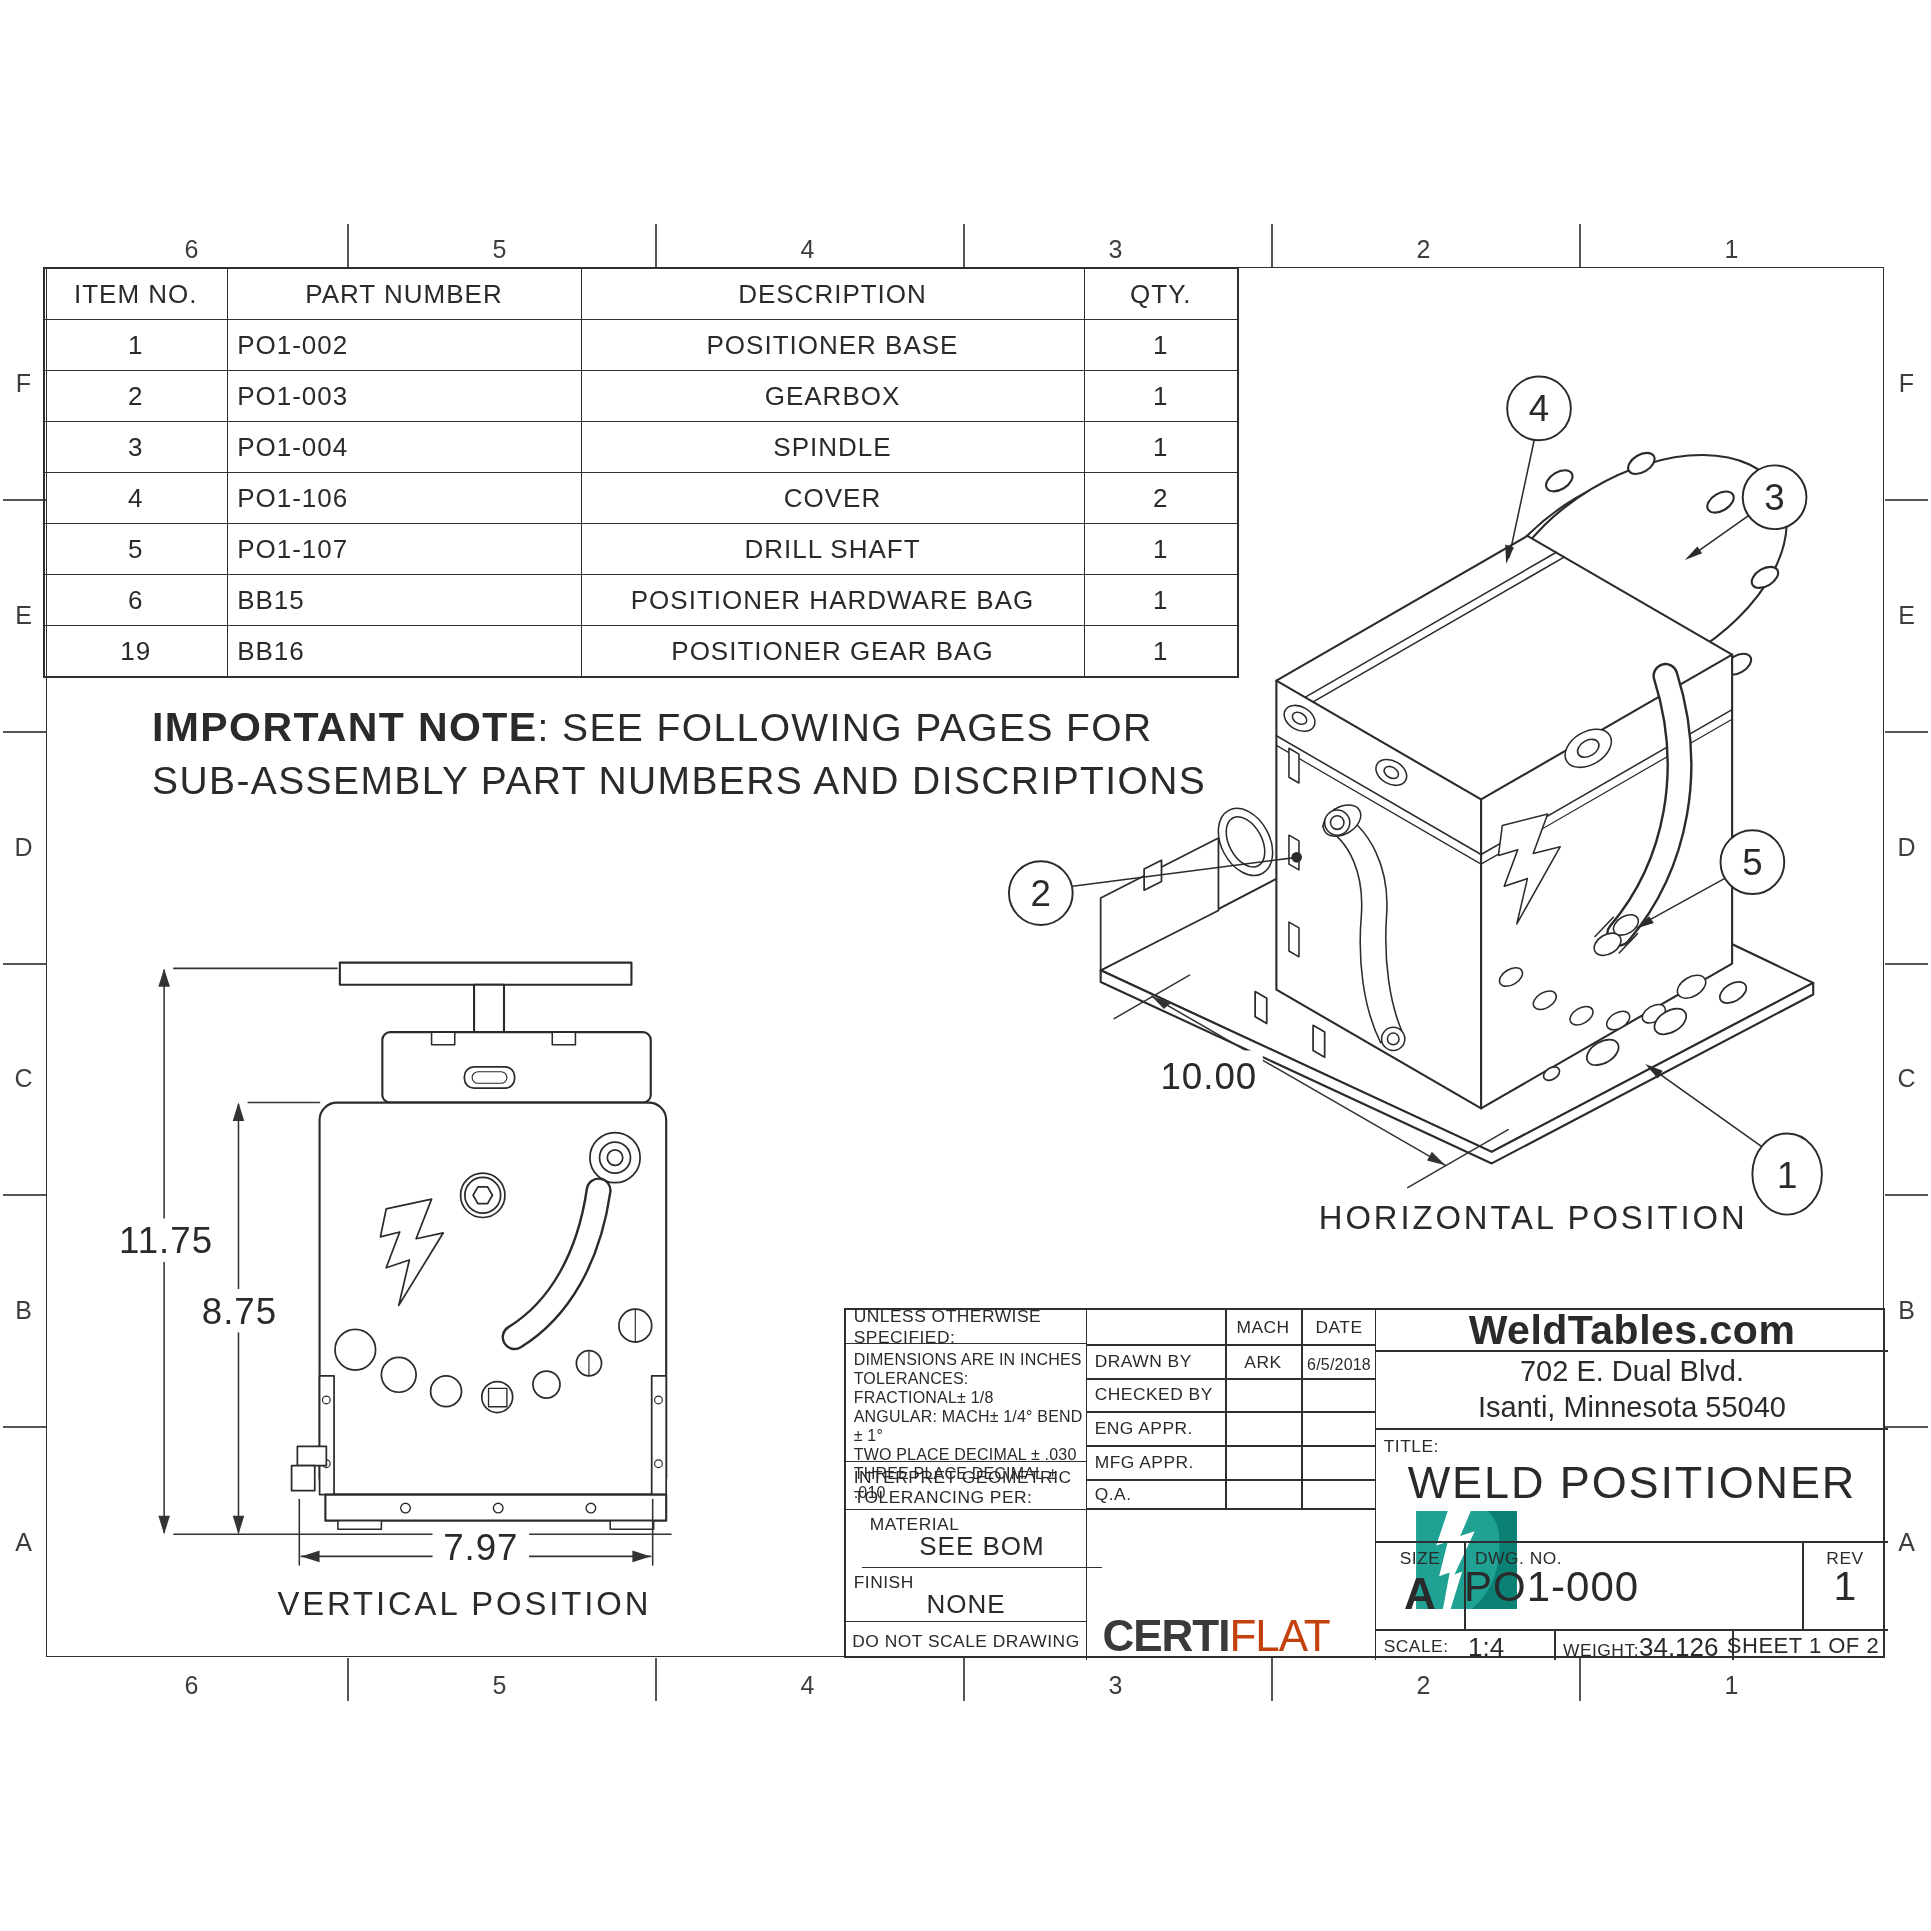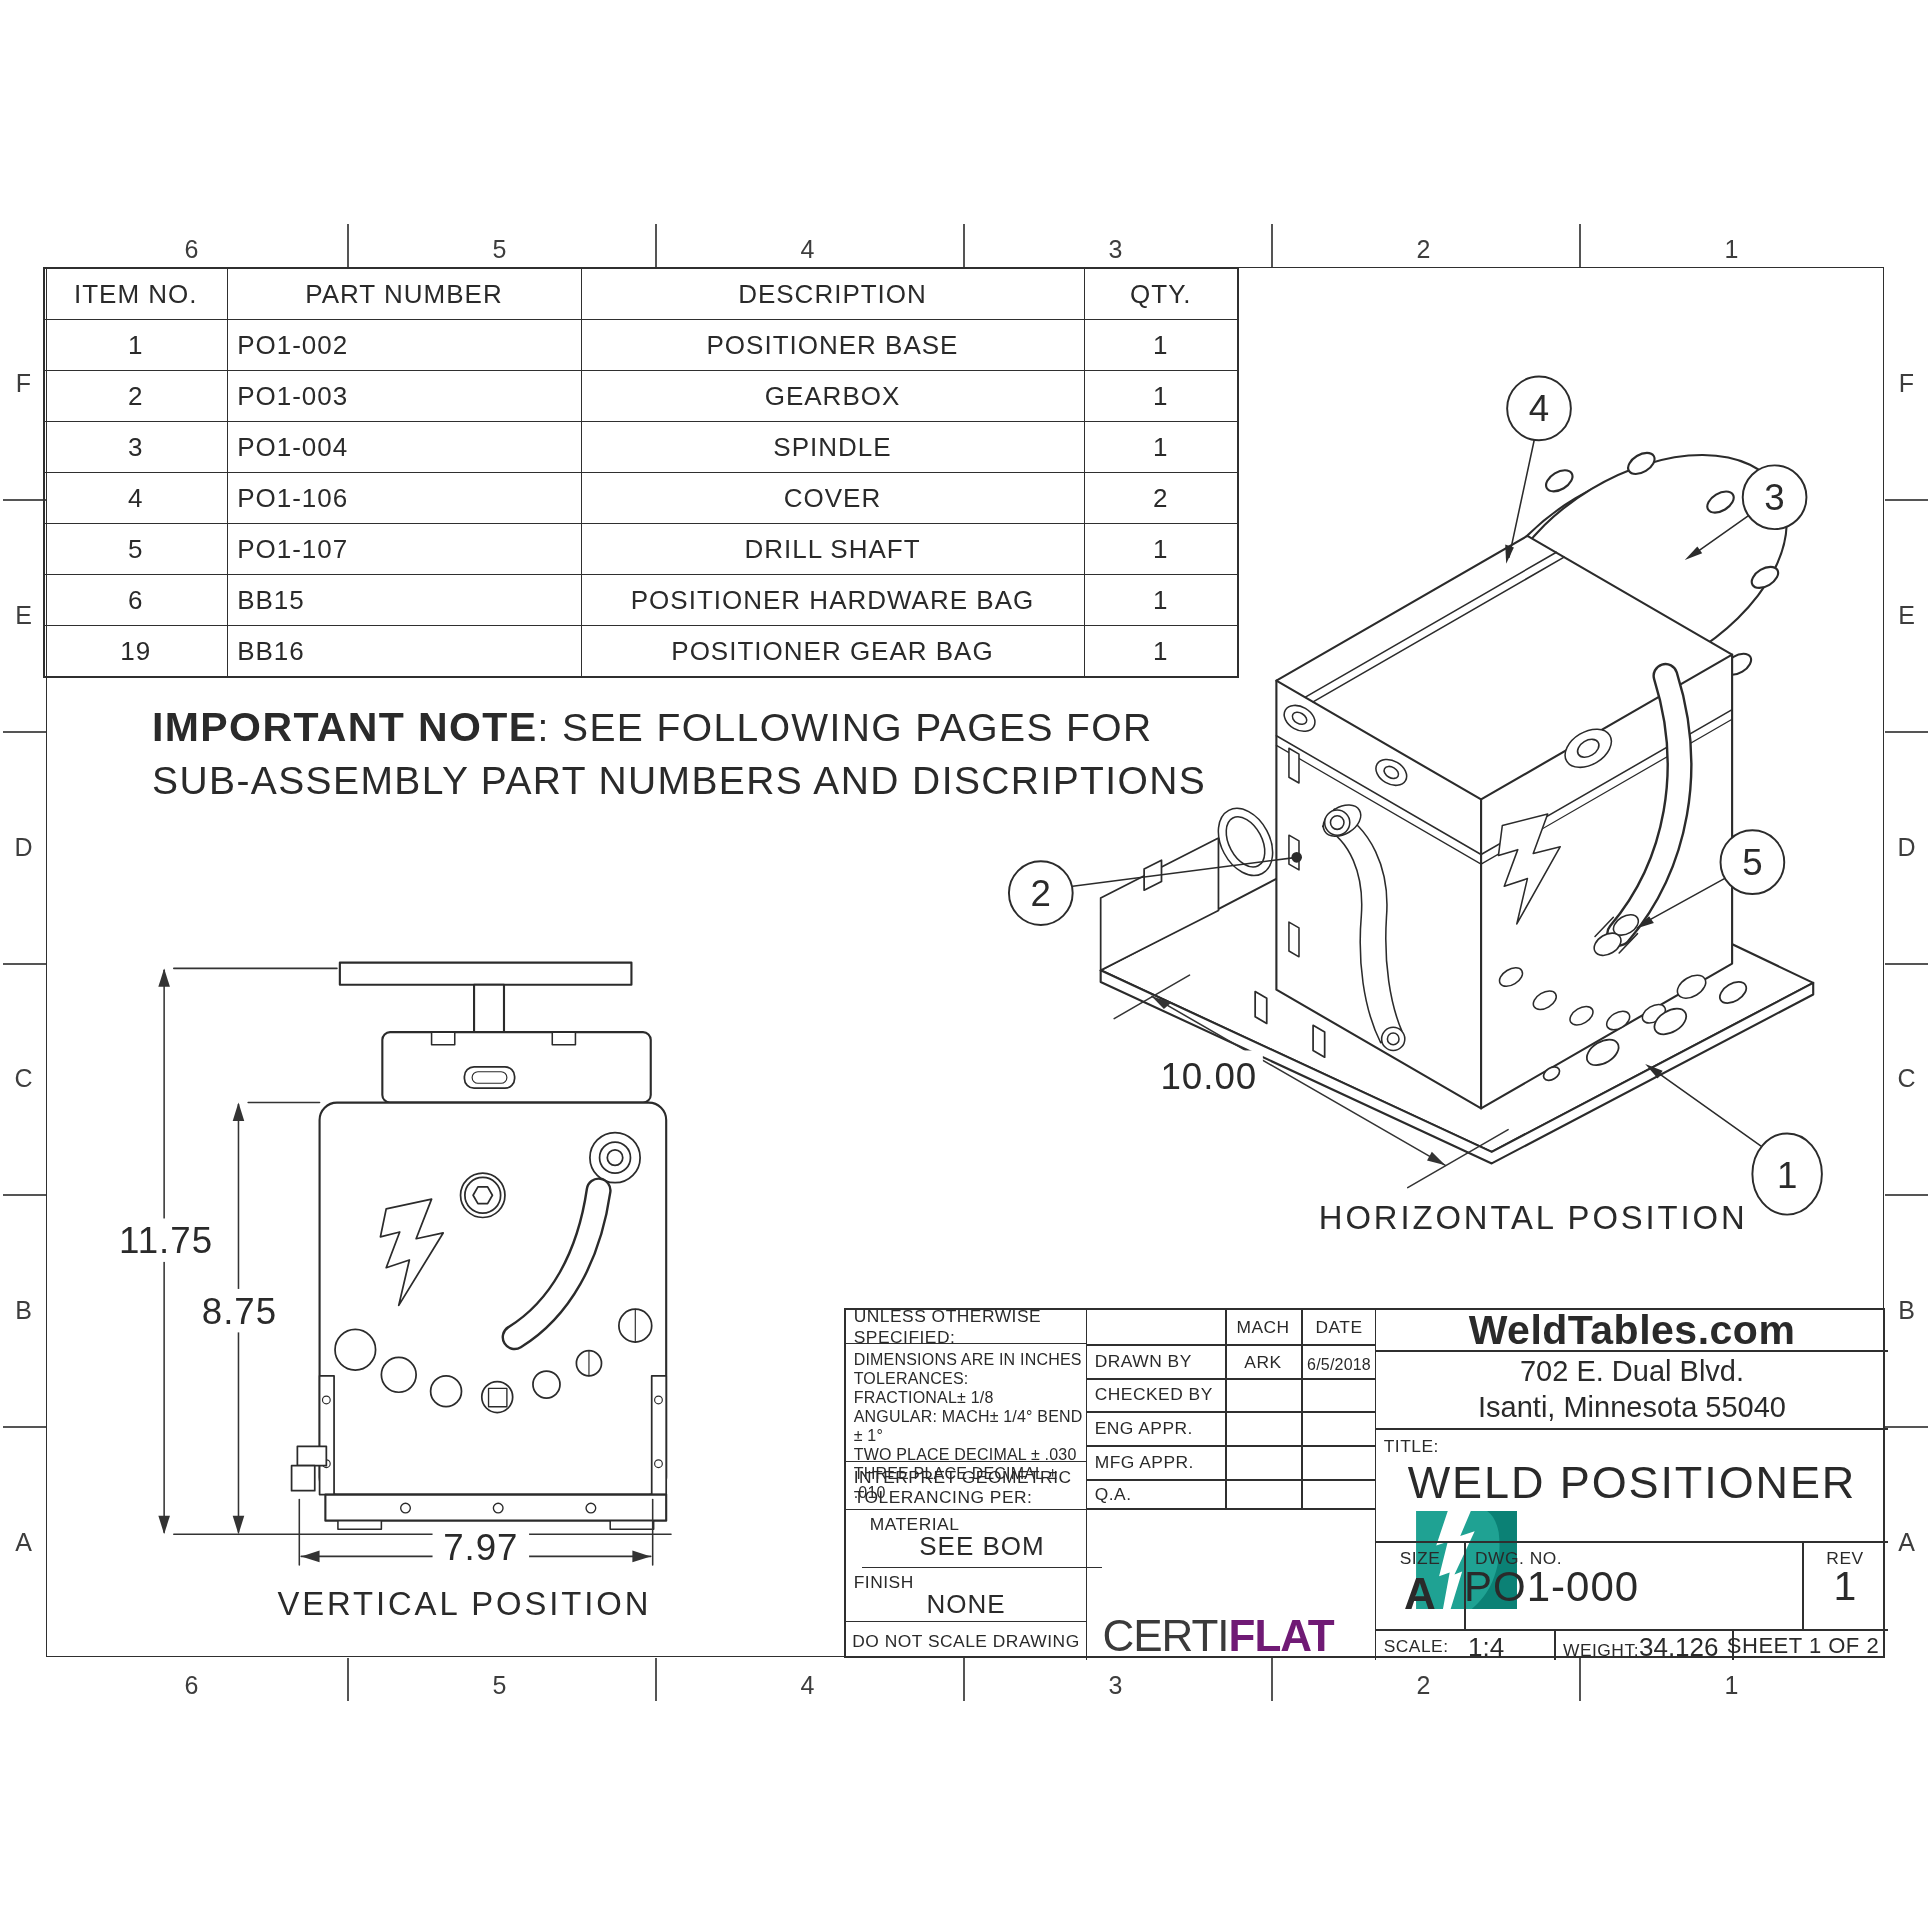--- a/index.html
+++ b/index.html
@@ -23,22 +23,22 @@
   .note-line{font-size:39px;letter-spacing:1.4px;white-space:nowrap;}
   .note-line b{font-weight:700;font-size:41px;}
   
   #tblock{left:844px;top:1308px;width:1041px;height:350px;border:2.9px solid #2f2f2f;box-sizing:border-box;}
   #tblock .cell{position:absolute;box-sizing:border-box;border-color:#2f2f2f;}
   .bl{border-left:1.9px solid #2f2f2f;} .bb{border-bottom:1.9px solid #2f2f2f;}
   .small{font-size:17.4px;letter-spacing:0.5px;}
   .tiny{font-size:16px;letter-spacing:0.2px;}
   .ctr{display:flex;align-items:center;justify-content:center;}
   #logo-text{font-size:44px;letter-spacing:-1px;white-space:nowrap;}
-  #logo-text .b1{font-weight:400;color:#3a3a3a;}
-  #logo-text .b2{font-weight:700;color:#701a75;}
+  #logo-text .b1{font-weight:700;color:#3a3a3a;}
+  #logo-text .b2{font-weight:400;color:#c2410c;}
   svg text{font-family:"Liberation Sans", sans-serif;}
 </style>
 </head>
 <body>
 
 <div id="sheet">
 
   <div id="frame" class="abs"></div>
 
   <div class="abs tickv" style="left:347px;top:224px"></div>

